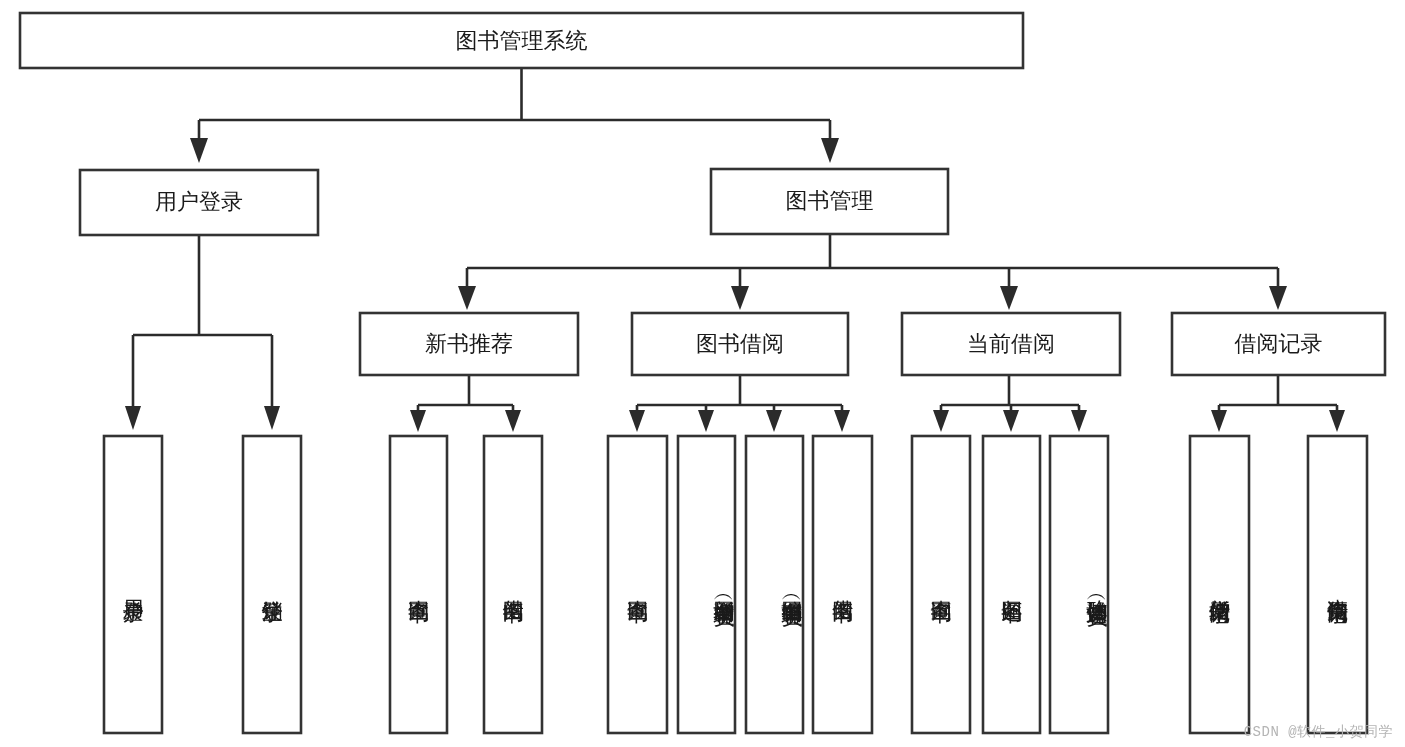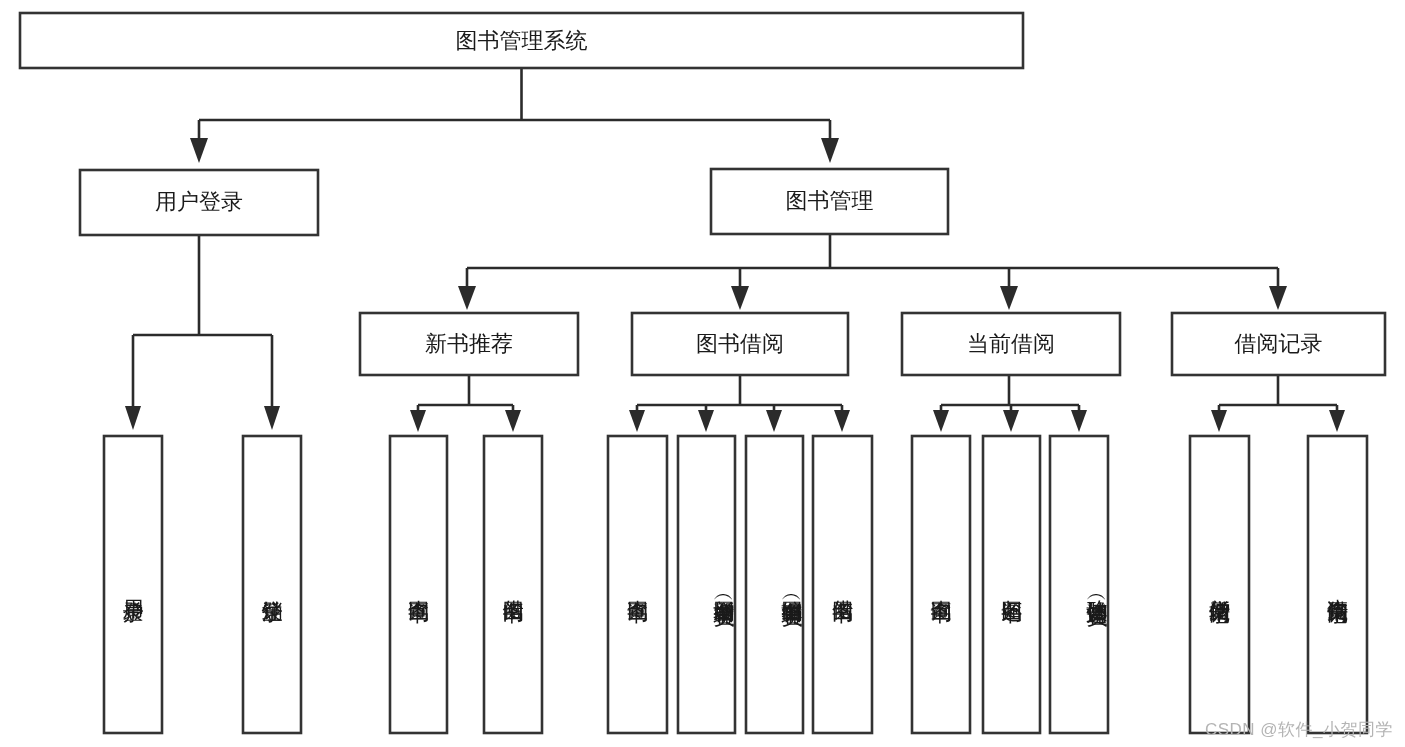--- a/index.html
+++ b/index.html
@@ -62,22 +62,22 @@
     line-height: 1.06;
     letter-spacing: 1px;
     color: #1a1a1a;
     white-space: nowrap;
     pointer-events: none;
   }
   #watermark {
     position: absolute;
     right: 12px;
     bottom: 6px;
-    font-family: Liberation Sans, sans-serif;
-    font-size: 17px;
+    font-family: Liberation Mono, monospace;
+    font-size: 14px;
     color: #b4b4b4;
     letter-spacing: 0.5px;
     white-space: nowrap;
   }
 </style>
 </head>
 <body>
 
 <div id="diagram-root">
 

